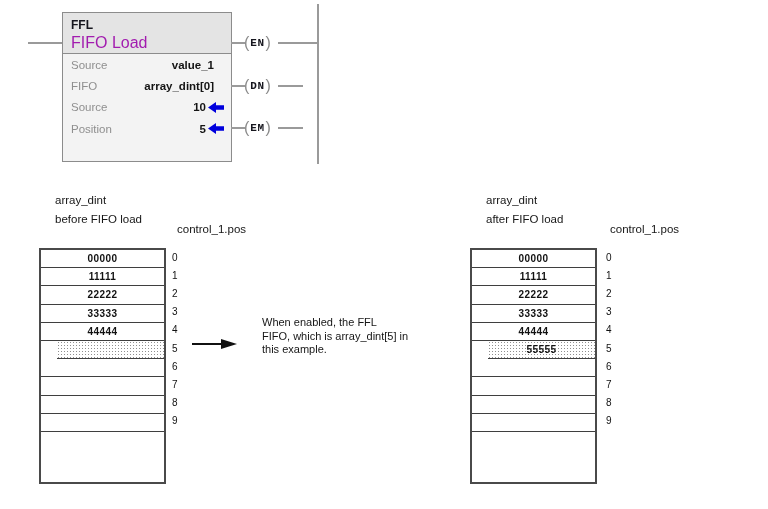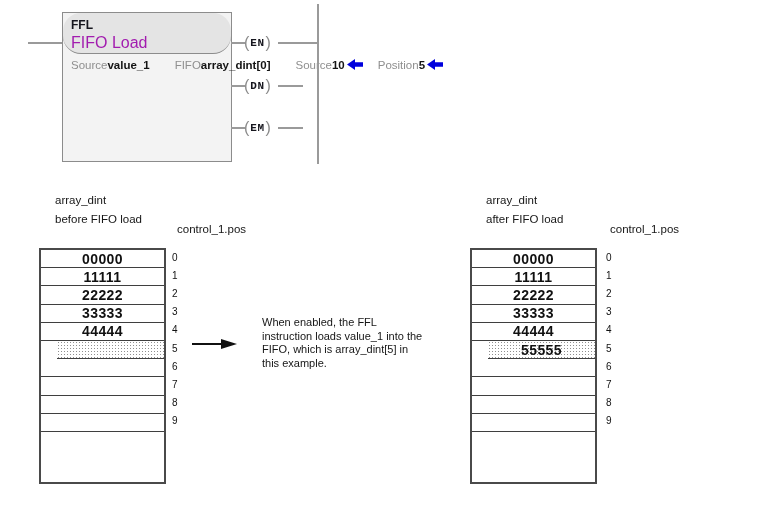--- a/index.html
+++ b/index.html
@@ -10,25 +10,25 @@
   
   .wire { position:absolute; height:1.5px; background:#9a9a9a; }
   .rail { position:absolute; width:1.5px; background:#9a9a9a; }
 
   .ffl-block {
     position:absolute; left:62px; top:12px; width:170px; height:150px;
     background:#f3f3f3; border:1px solid #8c8c8c; box-sizing:border-box;
   }
   .ffl-header {
     height:41px; background:#e4e4e4; border-bottom:1px solid #8c8c8c;
-    box-sizing:border-box; padding:3px 0 0 8px;border-radius:18px;
+    box-sizing:border-box; padding:3px 0 0 8px;
   }
   .ffl-name { font-size:12px; font-weight:bold; color:#16161e; line-height:18px; }
   .ffl-desc { font-size:16px; color:#a21caf; line-height:18px; }
-  .ffl-body { display:flex; flex-direction:row; }
+  .ffl-body { display:flex; flex-direction:column; }
   .p-row {
     height:21.4px; display:flex; align-items:center;
     padding-left:8px; font-size:11.5px;
   }
   .p-label { color:#8f8f8f; }
   .p-spacer { flex:1; }
   .p-value { font-weight:bold; color:#141414; }
   .end17 { width:17px; }
   .end7  { width:7px; }
   .blue-arrow { margin-left:2px; display:block; }
@@ -45,21 +45,21 @@
   .pos-label { position:absolute; font-size:11.5px; color:#161616; }
   .arr-table {
     position:absolute; width:127px; height:236px; box-sizing:border-box;
     border:2px solid #4a4a4a; background:#ffffff;
     display:flex; flex-direction:column;
   }
   .arr-row {
     flex:0 0 18.2px; height:18.2px; box-sizing:border-box;
     border-bottom:1px solid #3f3f3f;
     display:flex; align-items:center; justify-content:center;
-    font-size:14px; font-weight:bold; color:#111; letter-spacing:0.4px;
+    font-size:10px; font-weight:bold; color:#111; letter-spacing:0.4px;
   }
   .arr-row.dotted {
     background-image: radial-gradient(circle, #8f8f8f 0.9px, rgba(0,0,0,0) 1px);
     background-size:3px 3px;
     margin-left:16px;
   }
   .arr-bottom { flex:1; }
   .pos-col { position:absolute; width:16px; }
   .pos-row {
     height:18.2px; display:flex; align-items:center;
@@ -177,21 +177,20 @@
     <div class="pos-row">6</div>
     <div class="pos-row">7</div>
     <div class="pos-row">8</div>
     <div class="pos-row">9</div>
   </div>
 
   <div class="ann-arrow-line"></div>
   <div class="ann-arrow-head"></div>
   <div class="annotation">
     <div>When enabled, the FFL</div>
-    <div>instruction loads value_1 into the</div>
     <div>FIFO, which is array_dint[5] in</div>
     <div>this example.</div>
   </div>
 
   <div class="arr-title" style="left:486px;top:191px;">
     <div>array_dint</div>
     <div>after FIFO load</div>
   </div>
   <div class="pos-label" style="left:610px;top:223px;">control_1.pos</div>
 

